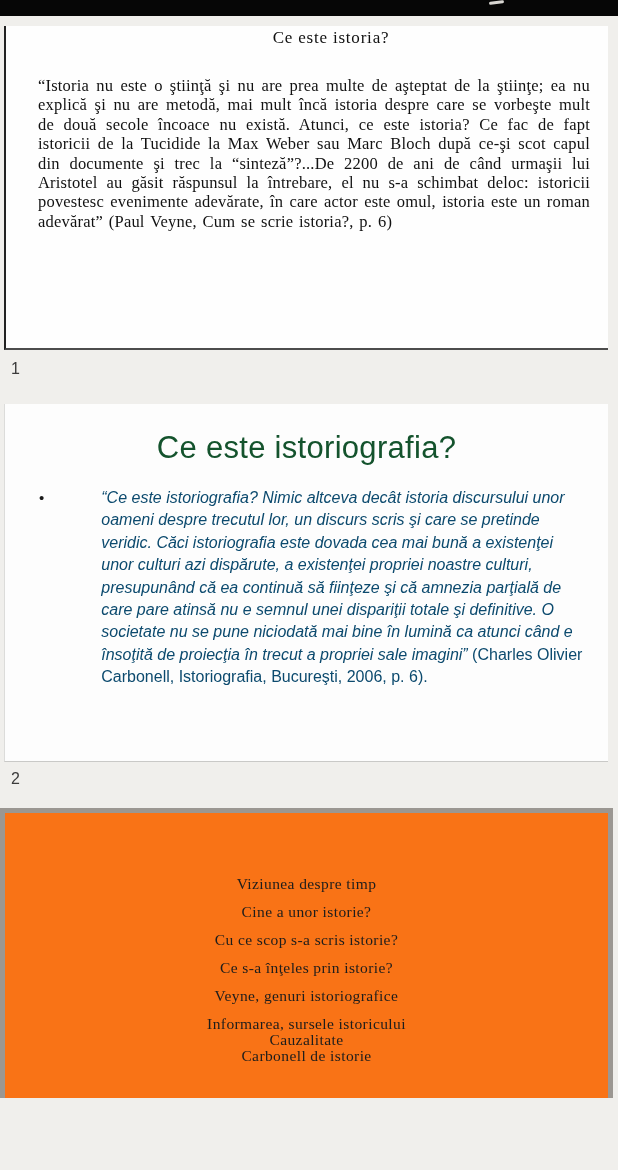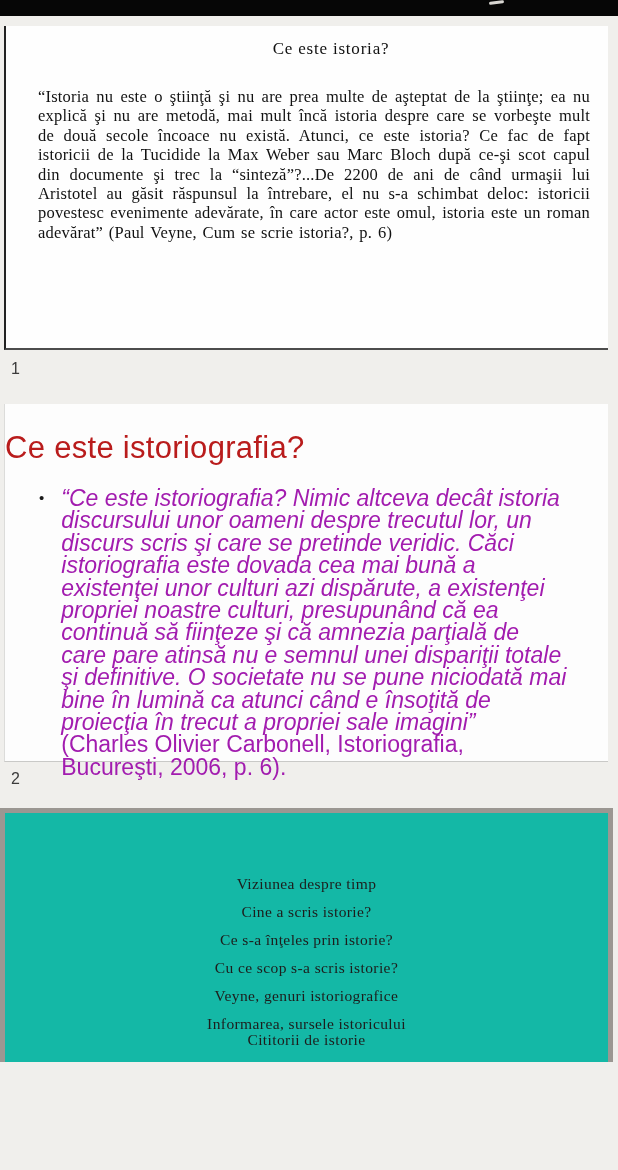--- a/index.html
+++ b/index.html
@@ -22,21 +22,21 @@
 
   
   .slide1 {
     position:absolute; top:26px; left:4px; width:604px; height:324px;
     background:#fefefe;
     border-left:2px solid #222;
     border-bottom:2px solid #4c4c4c;
     box-sizing:border-box;
   }
   .slide1-title {
-    margin-top:13px; text-align:center;
+    margin-top:2px; text-align:center;
     font-size:17px; letter-spacing:0.8px; color:#111;padding-left:48px;
   }
   .slide1-body {
     margin:28px 16px 0 32px; width:552px;
     text-align:justify;
     font-size:16.5px; line-height:19.4px;
     word-spacing:1.5px; letter-spacing:0.2px;
     color:#121212;
   }
 
@@ -50,43 +50,43 @@
 
   
   .slide2 {
     position:absolute; top:404px; left:4px; width:604px; height:358px;
     background:#fdfdfd;
     border-left:1px solid #dcdcda;
     border-bottom:1px solid #c9c9c7;
     box-sizing:border-box;
   }
   .slide2-title {
-    margin-top:26px; 
+    margin-top:26px; text-align:center;
     font-family:"Liberation Sans", sans-serif;
-    font-size:31px; letter-spacing:0.3px; color:#b91c1c;
+    font-size:31px; letter-spacing:0.3px; color:#14532d;
   }
   .slide2-row {
     display:flex; margin:21px 20px 0 34px;
   }
   .bullet-marker {
     font-family:"Liberation Sans", sans-serif;
     font-size:15px; line-height:22.4px; margin-right:17px; color:#1a1a1a;
   }
   .slide2-quote {
     font-family:"Liberation Sans", sans-serif;
     font-style:italic;
-    font-size:23px; line-height:22.4px;
-    width:506px; color:#a21caf;
+    font-size:16px; line-height:22.4px;
+    width:506px; color:#0c4a6e;margin-left:40px;
   }
   .slide2-quote .citation { font-style:normal; }
 
   
   .slide3 {
-    position:absolute; top:808px; left:0; width:613px; height:254px;
-    background:#14b8a6;
+    position:absolute; top:808px; left:0; width:613px; height:290px;
+    background:#f97316;
     border:5px solid #9b9792; border-bottom:none;
     box-sizing:border-box;
   }
   .slide3-content { padding-top:63px; }
   .s3-line {
     text-align:center;
     font-size:15.5px; line-height:16px;
     letter-spacing:0.4px;
     color:#1d1d1c;
     margin-bottom:12px;
@@ -112,20 +112,21 @@
   <div class="slide2-row">
     <span class="bullet-marker">•</span>
     <span class="slide2-quote"><span>“Ce este istoriografia? Nimic altceva decât istoria discursului unor oameni despre trecutul lor, un discurs scris şi care se pretinde veridic. Căci istoriografia este dovada cea mai bună a existenţei unor culturi azi dispărute, a existenţei propriei noastre culturi, presupunând că ea continuă să fiinţeze şi că amnezia parţială de care pare atinsă nu e semnul unei dispariţii totale şi definitive. O societate nu se pune niciodată mai bine în lumină ca atunci când e însoţită de proiecţia în trecut a propriei sale imagini”</span><span class="citation"> (Charles Olivier Carbonell, Istoriografia, Bucureşti, 2006, p. 6).</span></span>
   </div>
 </div>
 <div class="page-num num2">2</div>
 
 <div class="slide3">
   <div class="slide3-content">
     <div class="s3-line">Viziunea despre timp</div>
-    <div class="s3-line">Cine a scris istorie?</div>
+    <div class="s3-line">Cine a unor istorie?</div>
+    <div class="s3-line">Cu ce scop s-a scris istorie?</div>
     <div class="s3-line">Ce s-a înţeles prin istorie?</div>
-    <div class="s3-line">Cu ce scop s-a scris istorie?</div>
     <div class="s3-line">Veyne, genuri istoriografice</div>
     <div class="s3-line">Informarea, sursele istoricului</div>
-    <div class="s3-line">Cititorii de istorie</div>
+    <div class="s3-line">Cauzalitate</div>
+    <div class="s3-line">Carbonell de istorie</div>
   </div>
 </div>
 
 </body></html>

